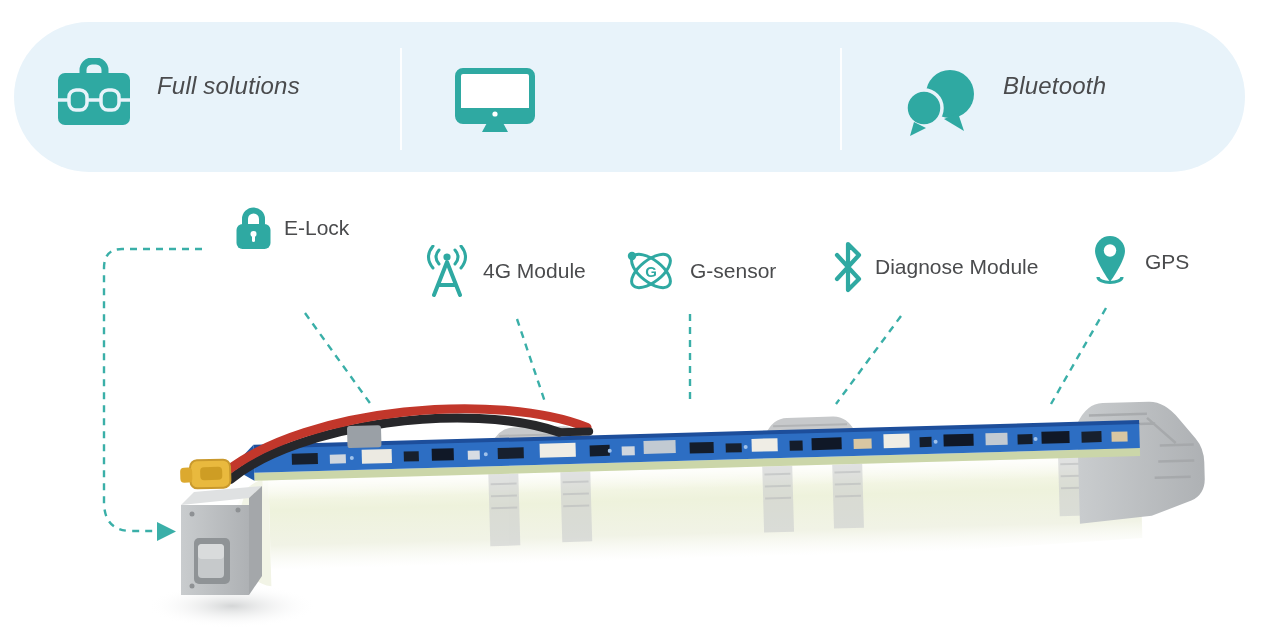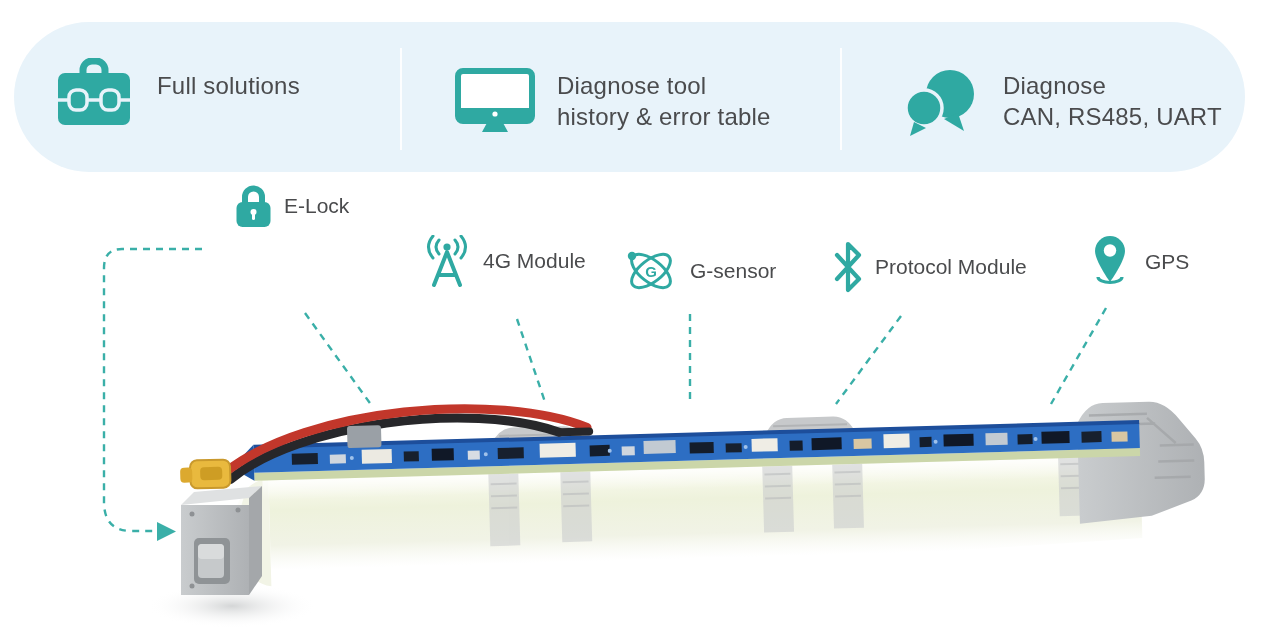--- a/index.html
+++ b/index.html
@@ -11,21 +11,21 @@
   .banner{
     position:absolute;left:14px;top:22px;width:1231px;height:150px;
     background:#e8f3fa;border-radius:75px;
   }
   .banner .vdivider{
     position:absolute;top:26px;width:2px;height:102px;background:rgba(255,255,255,.9);
   }
   .banner-icon{position:absolute;}
   .banner-text{
     position:absolute;font-size:24px;line-height:31px;letter-spacing:.2px;
-    color:#4a4b4d;white-space:nowrap;
+    color:#4a4b4d;white-space:nowrap;font-style:italic;
   }
   
   .callout{
     position:absolute;display:flex;align-items:center;gap:13px;white-space:nowrap;
   }
   .callout .label{font-size:21px;color:#4a4b4d;}
   
   .layer{position:absolute;left:0;top:0;width:1267px;height:639px;}
 </style>
 </head>
@@ -191,49 +191,44 @@
     <div class="banner-text" style="left:143px;top:48px">
       <div>Full solutions</div>
     </div>
 
     <svg class="banner-icon" style="left:441px;top:46px" width="80" height="66" viewBox="0 0 80 66">
       <rect x="3" y="3" width="74" height="50" rx="5" fill="#ffffff" stroke="#2fa9a2" stroke-width="6"></rect>
       <path d="M3 40 h74 v8 a5 5 0 0 1 -5 5 h-64 a5 5 0 0 1 -5 -5 z" fill="#2fa9a2"></path>
       <circle cx="40" cy="46" r="2.6" fill="#ffffff"></circle>
       <path d="M33 53 l-6 11 h26 l-6 -11 z" fill="#2fa9a2"></path>
     </svg>
-    <div class="banner-text" style="left:543px;top:48px">
-      <div>Diagnose tool</div>
-      <div>history &amp; error table</div>
-    </div>
 
     <svg class="banner-icon" style="left:888px;top:44px" width="76" height="76" viewBox="0 0 76 76">
       <circle cx="48" cy="28" r="24" fill="#2fa9a2"></circle>
       <path d="M56 47 l6 18 -20 -12 z" fill="#2fa9a2"></path>
       <circle cx="22" cy="42" r="18" fill="#2fa9a2" stroke="#e8f3fa" stroke-width="3.5"></circle>
       <path d="M12 56 l-4 14 16 -8 z" fill="#2fa9a2"></path>
     </svg>
     <div class="banner-text" style="left:989px;top:48px">
-      <div>Diagnose</div>
-      <div>CAN, RS485, UART</div>
+      <div>Bluetooth</div>
     </div>
   </div>
 
-  <div class="callout" style="left:236px;top:184px">
+  <div class="callout" style="left:236px;top:206px">
     <svg width="35" height="44" viewBox="0 0 35 44">
       <path d="M9 20 v-7 a8.5 8.5 0 0 1 17 0 v7" fill="none" stroke="#2fa9a2" stroke-width="6"></path>
       <rect x="0.5" y="18" width="34" height="25" rx="6" fill="#2fa9a2"></rect>
       <circle cx="17.5" cy="28" r="3" fill="#ffffff"></circle>
       <rect x="16" y="29" width="3" height="7" rx="1.5" fill="#ffffff"></rect>
     </svg>
     <span class="label">E-Lock</span>
   </div>
 
 
-  <div class="callout" style="left:424px;top:235px">
+  <div class="callout" style="left:424px;top:245px">
     <svg width="46" height="52" viewBox="0 0 46 52">
       <circle cx="23" cy="12" r="3.6" fill="#2fa9a2"></circle>
       <path d="M15 5 q-6 7 0 14 M9 1 q-9 11 0 22" fill="none" stroke="#2fa9a2" stroke-width="3" stroke-linecap="round"></path>
       <path d="M31 5 q6 7 0 14 M37 1 q9 11 0 22" fill="none" stroke="#2fa9a2" stroke-width="3" stroke-linecap="round"></path>
       <path d="M10 50 L23 17 L36 50 M14 40 h18" fill="none" stroke="#2fa9a2" stroke-width="4" stroke-linecap="round" stroke-linejoin="round"></path>
     </svg>
     <span class="label">4G Module</span>
   </div>
 
   <div class="callout" style="left:625px;top:248px">
@@ -245,21 +240,21 @@
       <circle cx="7" cy="8" r="4.2" fill="#2fa9a2"></circle>
       <text x="26" y="29" text-anchor="middle" font-family="Liberation Sans, sans-serif" font-size="15" font-weight="bold" fill="#2fa9a2">G</text>
     </svg>
     <span class="label">G-sensor</span>
   </div>
 
   <div class="callout" style="left:834px;top:241px">
     <svg width="28" height="52" viewBox="0 0 28 52">
       <path d="M3 14 L25 38 L14 49 L14 3 L25 14 L3 38" fill="none" stroke="#2fa9a2" stroke-width="4.2" stroke-linecap="round" stroke-linejoin="round"></path>
     </svg>
-    <span class="label">Protocol Module</span>
+    <span class="label">Diagnose Module</span>
   </div>
 
   <div class="callout" style="left:1088px;top:234px">
     <svg width="44" height="56" viewBox="0 0 44 56">
       <path d="M10 43 a12 5.5 0 1 0 24 0" fill="none" stroke="#2fa9a2" stroke-width="3.2"></path>
       <path d="M22 2 a15 15 0 0 1 15 15 c0 10 -15 31 -15 31 s-15 -21 -15 -31 a15 15 0 0 1 15 -15 z" fill="#2fa9a2"></path>
       <circle cx="22" cy="16.5" r="6.2" fill="#ffffff"></circle>
     </svg>
     <span class="label">GPS</span>
   </div>

